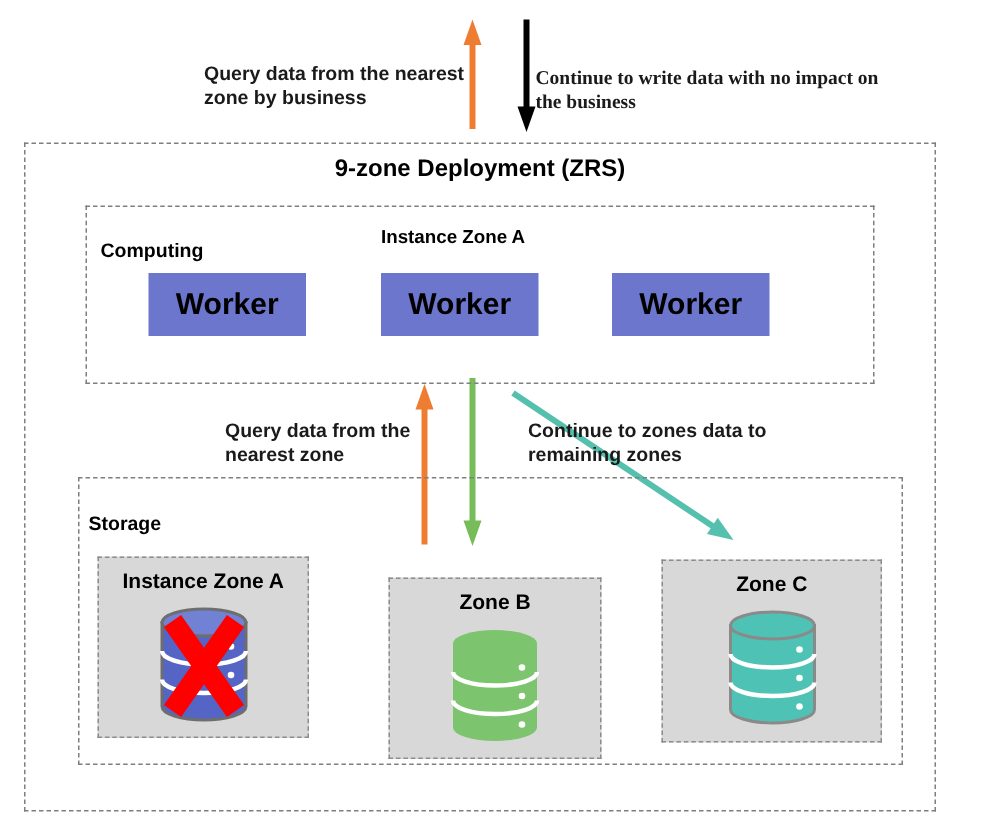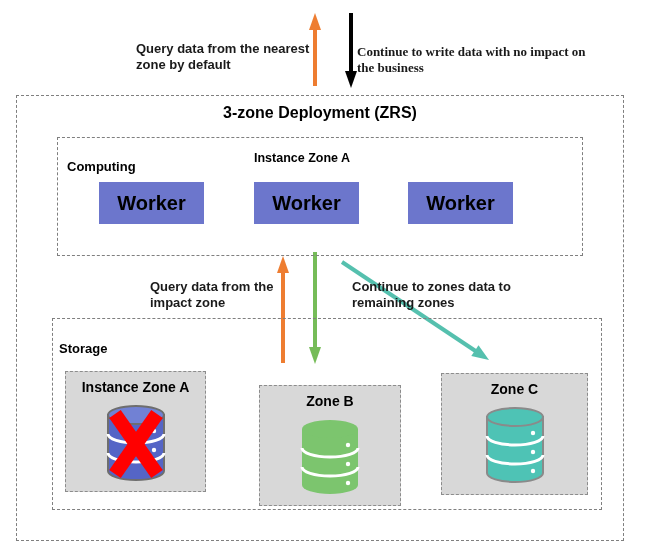--- a/index.html
+++ b/index.html
@@ -57,38 +57,38 @@
     <polygon points="315,364 309,347 321,347" fill="#76BC58"></polygon>
   </g>
 
   <g>
     <line class="shaft" x1="342" y1="262" x2="477" y2="352" stroke="#55C0AE"></line>
     <polygon points="489,360 471.3,356 478.5,345.2" fill="#55C0AE"></polygon>
   </g>
 </svg>
 
 <div class="annotation" style="left:136px;top:41px;">Query data from the nearest
-zone by default</div>
+zone by business</div>
 <div class="annotation" style="left:357px;top:44px;font-family:Liberation Serif, serif;">Continue to write data with no impact on
 the business</div>
 
 <div class="dashed-box" style="left:16px;top:95px;width:606px;height:444px;">
-  <div class="outer-title">3-zone Deployment (ZRS)</div>
+  <div class="outer-title">9-zone Deployment (ZRS)</div>
 </div>
 
 <div class="dashed-box" style="left:57px;top:137px;width:524px;height:117px;">
   <div class="section-label" style="left:9px;top:5px;">Computing</div>
   <div class="instance-label" style="left:196px;top:13px;">Instance Zone A</div>
   <div class="worker" style="left:41px;top:44px;background:#6C76CC;">Worker</div>
   <div class="worker" style="left:196px;top:44px;background:#6C76CC;">Worker</div>
   <div class="worker" style="left:350px;top:44px;background:#6C76CC;">Worker</div>
 </div>
 
 <div class="annotation" style="left:150px;top:279px;">Query data from the
-impact zone</div>
+nearest zone</div>
 <div class="annotation" style="left:352px;top:279px;">Continue to zones data to
 remaining zones</div>
 
 <div class="dashed-box" style="left:52px;top:318px;width:548px;height:190px;">
   <div class="section-label" style="left:6px;top:6px;">Storage</div>
 
   <div class="zone-card" style="left:12px;top:52px;width:141px;height:121px;">
     <div class="zone-label">Instance Zone A</div>
     <svg width="62" height="80" viewBox="0 0 62 80">
       <g fill="#5565C6">

